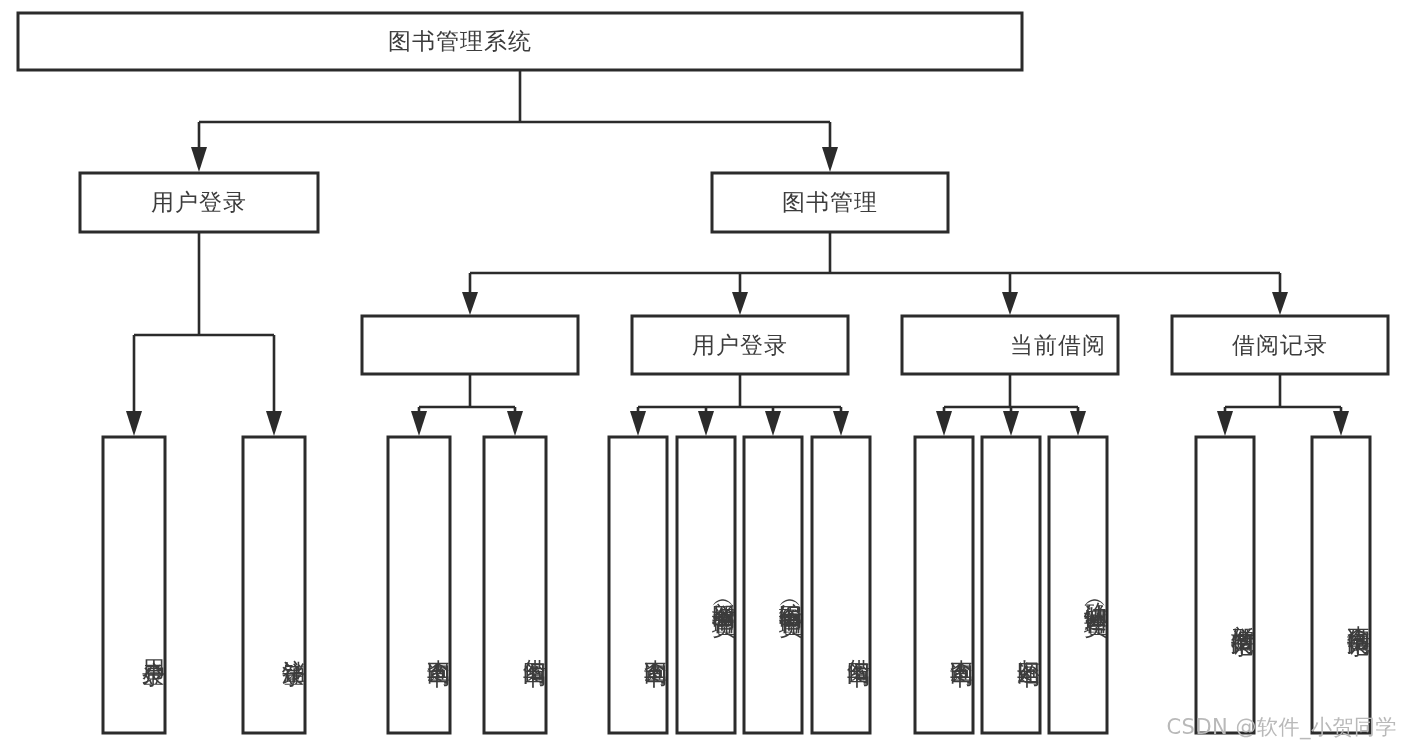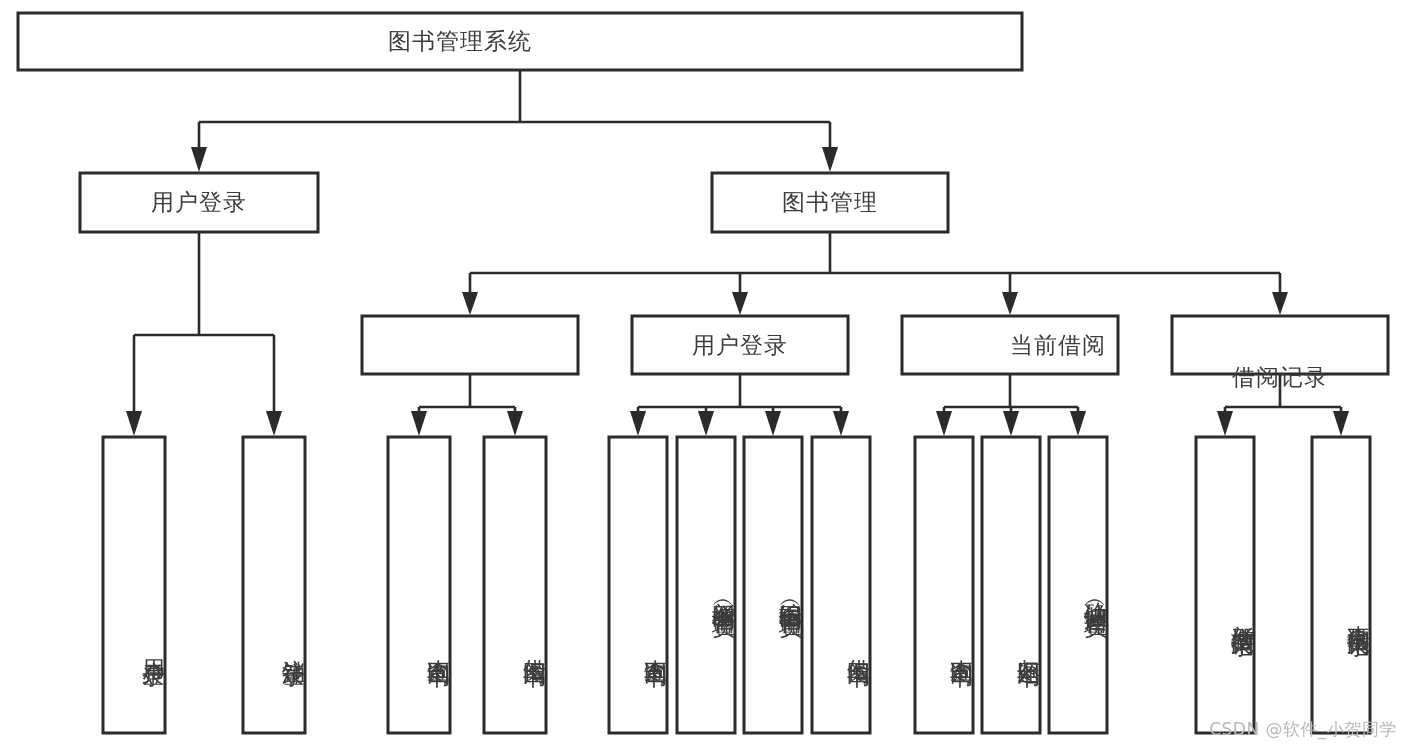--- a/index.html
+++ b/index.html
@@ -60,21 +60,21 @@
     font-size: 23px;
     color: #3c3c3c;
     letter-spacing: 1px;
     pointer-events: none;
     white-space: nowrap;
   }
   .watermark {
     position: absolute;
     right: 8px;
     bottom: 6px;
-    font-size: 17px;
+    font-size: 21px;
     color: #b9b9b9;
     letter-spacing: 0.5px;
     white-space: nowrap;
   }
 </style>
 </head>
 <body>
 
 <div id="diagram-root">
 
@@ -173,21 +173,21 @@
     </g>
   </svg>
 
   <div class="hlabel-wrap" style="left:18px; top:13px; width:884px; height:57px;">图书管理系统</div>
 
   <div class="hlabel-wrap" style="left:80px; top:173px; width:238px; height:59px;">用户登录</div>
   <div class="hlabel-wrap" style="left:712px; top:173px; width:236px; height:59px;">图书管理</div>
 
   <div class="hlabel-wrap" style="left:632px; top:316px; width:216px; height:58px;">用户登录</div>
   <div class="hlabel-wrap" style="left:902px; top:316px; width:216px; height:58px;padding-left:48px;">当前借阅</div>
-  <div class="hlabel-wrap" style="left:1172px; top:316px; width:216px; height:58px;margin-top:32px;">借阅记录</div>
+  <div class="hlabel-wrap" style="left:1172px; top:316px; width:216px; height:58px;">借阅记录</div>
 
   <div class="vlabel-wrap" style="left:103px; top:437px; width:62px; height:296px; padding-top:60px;">用户登录</div>
   <div class="vlabel-wrap" style="left:243px; top:437px; width:62px; height:296px; padding-top:60px;">注销登录</div>
 
   <div class="vlabel-wrap" style="left:388px; top:437px; width:62px; height:296px; padding-top:60px;">查询图书</div>
   <div class="vlabel-wrap" style="left:484px; top:437px; width:62px; height:296px; padding-top:60px;">借阅图书</div>
 
   <div class="vlabel-wrap" style="left:609px; top:437px; width:58px; height:296px; padding-top:60px;">查询图书</div>
   <div class="vlabel-wrap" style="left:677px; top:437px; width:58px; height:296px; padding-top:8px;">新增图书（管理员）</div>
   <div class="vlabel-wrap" style="left:744px; top:437px; width:58px; height:296px; padding-top:8px;">编辑图书（管理员）</div>

